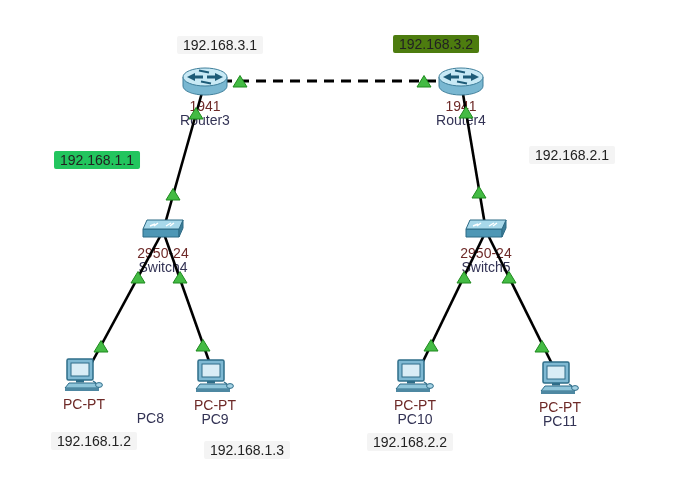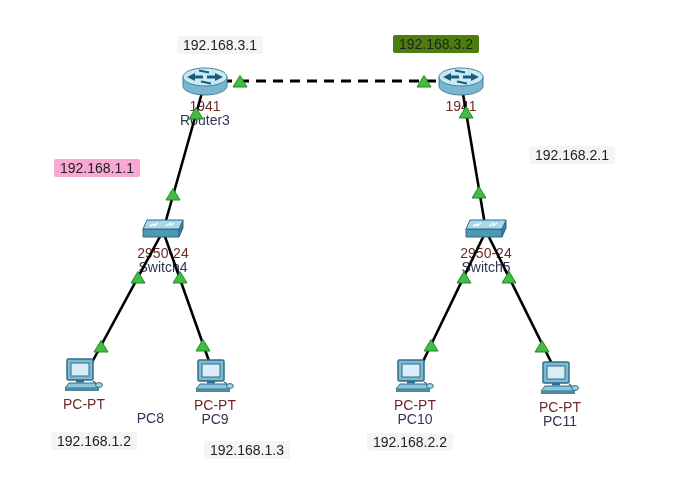--- a/index.html
+++ b/index.html
@@ -57,20 +57,21 @@
     <div class="node">
       <div class="icon" style="left: 437px; top: 66px;"><svg width="48" height="32" viewBox="0 0 48 32">
           <path d="M2 11 v9 a22 9 0 0 0 44 0 v-9" fill="#79b7d1" stroke="#3f7f9b" stroke-width="1"></path>
           <ellipse cx="24" cy="11" rx="22" ry="9" fill="#c8e9f5" stroke="#3f7f9b" stroke-width="1"></ellipse>
           <polygon points="6,11 14,7 14,9.6 22,9.6 22,12.4 14,12.4 14,15" fill="#1d5b77"></polygon>
           <polygon points="42,11 34,7 34,9.6 26,9.6 26,12.4 34,12.4 34,15" fill="#1d5b77"></polygon>
           <path d="M18 4.5 L28 6.5 M20 15.5 L30 17.5" stroke="#1d5b77" stroke-width="1.8" fill="none"></path>
         </svg></div>
       <div class="devlabel" style="left: 381px; top: 99px;">
         <span style="color: rgb(110, 42, 40);">1941</span>
+        <span style="color: rgb(51, 51, 85);">Router4</span>
       </div>
     </div>
     <div class="node">
       <div class="icon" style="left: 141px; top: 217px;"><svg width="44" height="28" viewBox="0 0 44 28">
           <polygon points="2,12 38,12 38,20 2,20" fill="#4e97b5" stroke="#2d6a85" stroke-width="1"></polygon>
           <polygon points="38,12 42,3 42,11 38,20" fill="#3d7e99" stroke="#2d6a85" stroke-width="1"></polygon>
           <polygon points="6,3 42,3 38,12 2,12" fill="#a8d8ea" stroke="#2d6a85" stroke-width="1"></polygon>
           <path d="M9 9 l5 -2 M17 6 l-4 3 M25 9 l5 -3 M33 6 l-4 3" stroke="#ffffff" stroke-width="1.4" fill="none"></path>
         </svg></div>
       <div class="devlabel" style="left: 83px; top: 246px;">
@@ -145,18 +146,18 @@
           <path d="M33 25 L30 23" stroke="#2e6d89" stroke-width="1.2"></path>
           <ellipse cx="36" cy="27" rx="3.4" ry="2.4" fill="#a5d2e4" stroke="#2e6d89" stroke-width="1"></ellipse>
         </svg></div>
       <div class="devlabel" style="left: 480px; top: 400px;">
         <span style="color: rgb(110, 42, 40);">PC-PT</span>
         <span style="color: rgb(51, 51, 85);">PC11</span>
       </div>
     </div>
     <div class="note" style="left: 220px; top: 45px; background: rgb(244, 244, 244); color: rgb(34, 34, 34);">192.168.3.1</div>
     <div class="note" style="left: 436px; top: 44px; background: #4d7c0f; color: rgb(34, 34, 34);">192.168.3.2</div>
-    <div class="note" style="left: 97px; top: 168px; background: #f9a8d4; color: rgb(34, 34, 34);">192.168.1.1</div>
+    <div class="note" style="left: 97px; top: 160px; background: #22c55e; color: rgb(34, 34, 34);">192.168.1.1</div>
     <div class="note" style="left: 541px; top: 155px; background: rgb(244, 244, 244); color: rgb(34, 34, 34); margin-left: 31px;">192.168.2.1</div>
     <div class="note" style="left: 94px; top: 441px; background: rgb(244, 244, 244); color: rgb(34, 34, 34);">192.168.1.2</div>
     <div class="note" style="left: 247px; top: 450px; background: rgb(244, 244, 244); color: rgb(34, 34, 34);">192.168.1.3</div>
     <div class="note" style="left: 410px; top: 442px; background: rgb(244, 244, 244); color: rgb(34, 34, 34);">192.168.2.2</div>
   </div>
 
 </body></html>

